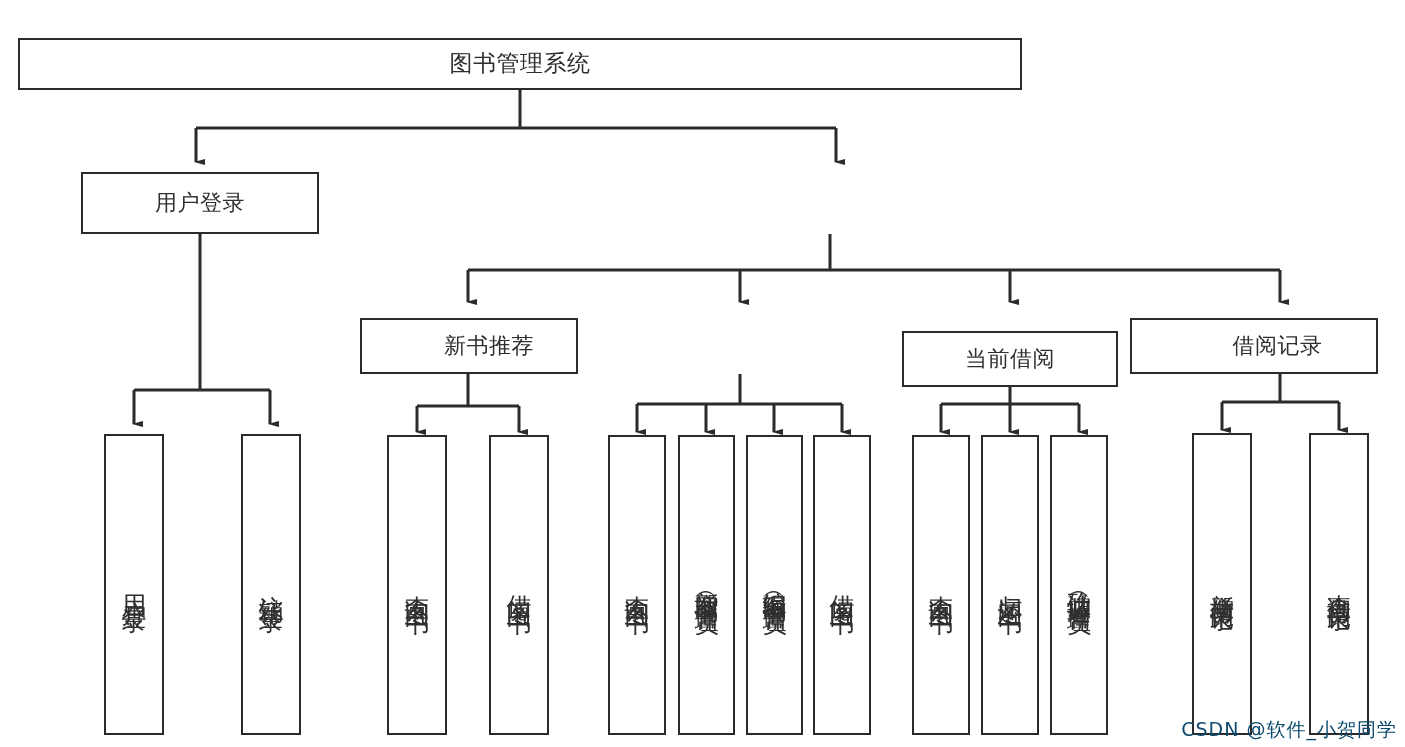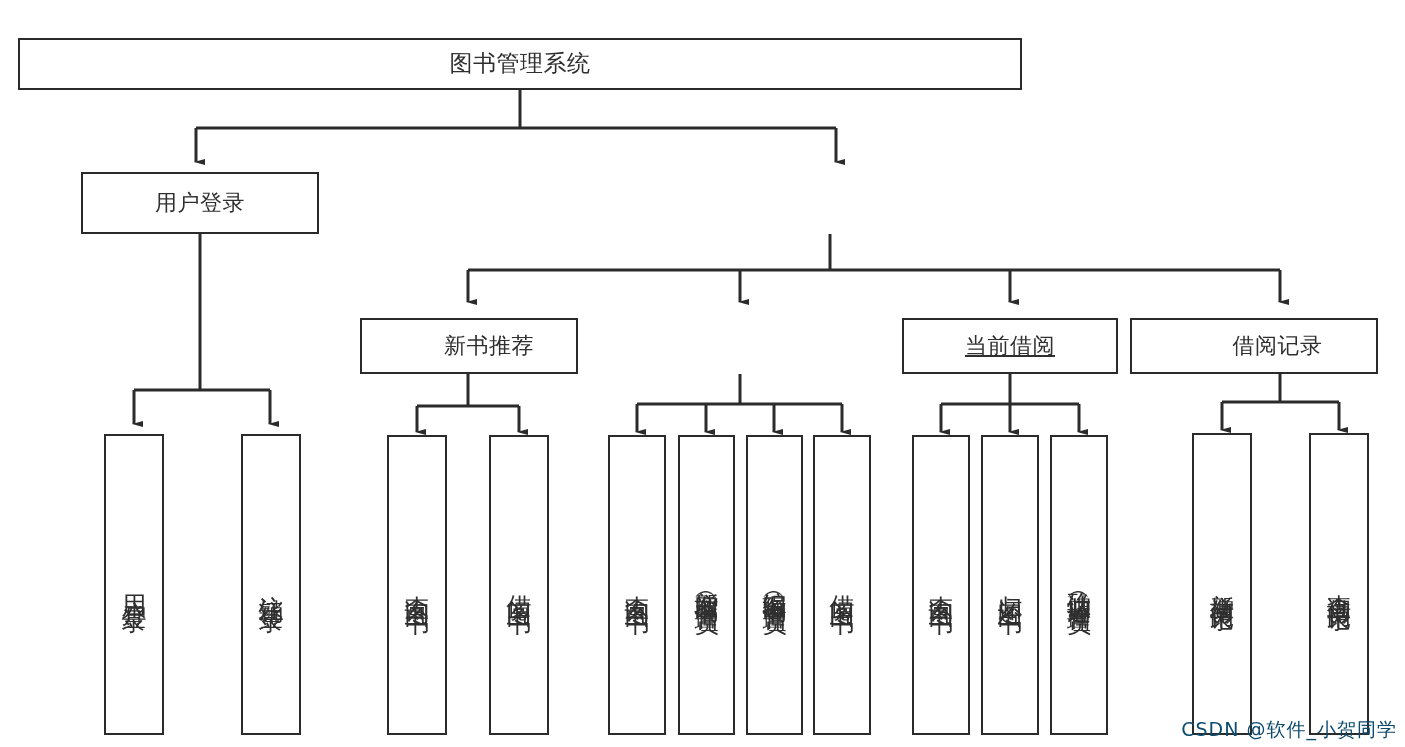--- a/index.html
+++ b/index.html
@@ -126,21 +126,21 @@
   <div class="node h-node" style="left:81px;top:172px;width:238px;height:62px;">
     <span class="lbl">用户登录</span>
   </div>
 
 
   <div class="node h-node" style="left:360px;top:318px;width:218px;height:56px;padding-left:40px;">
     <span class="lbl">新书推荐</span>
   </div>
 
 
-  <div class="node h-node" style="left:902px;top:318px;width:216px;height:56px;text-decoration:underline;">
+  <div class="node h-node" style="left:902px;top:331px;width:216px;height:56px;">
     <span class="lbl">当前借阅</span>
   </div>
 
   <div class="node h-node" style="left:1130px;top:318px;width:248px;height:56px;padding-left:47px;">
     <span class="lbl">借阅记录</span>
   </div>
 
   <div class="node v-node" style="left:104px;top:434px;width:60px;height:301px;">
     <span class="lbl">用户登录</span>
   </div>

